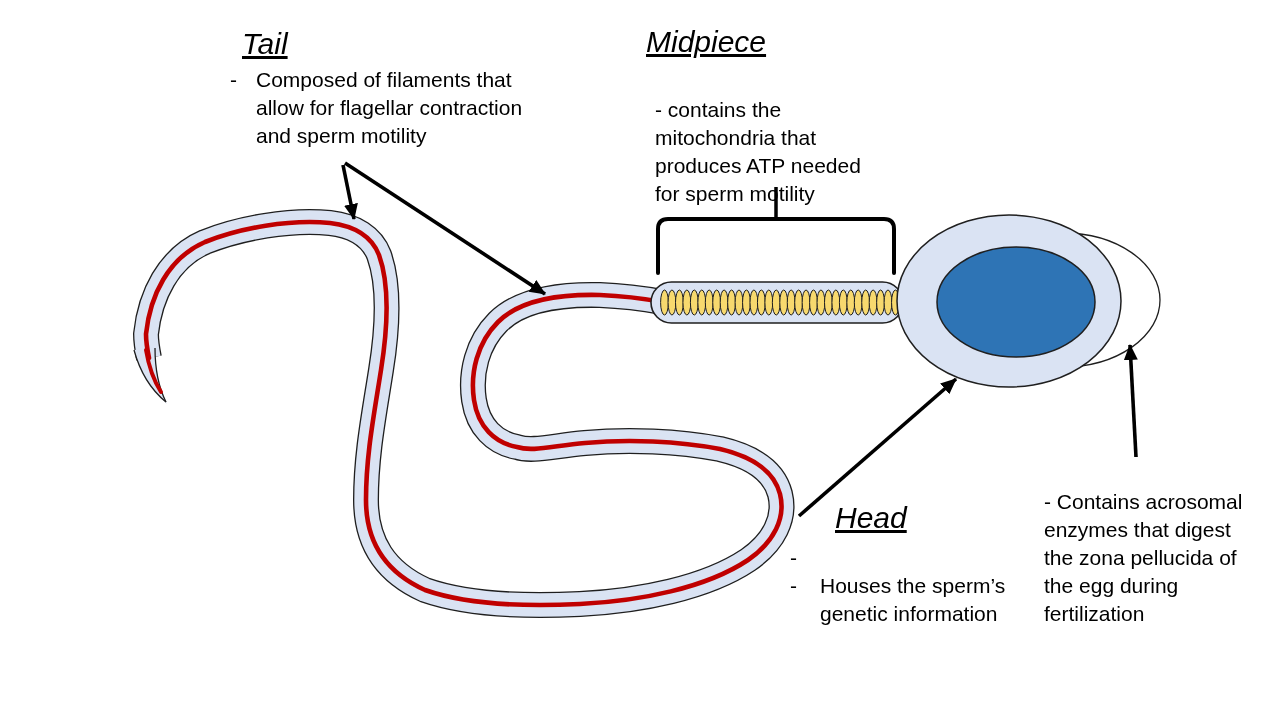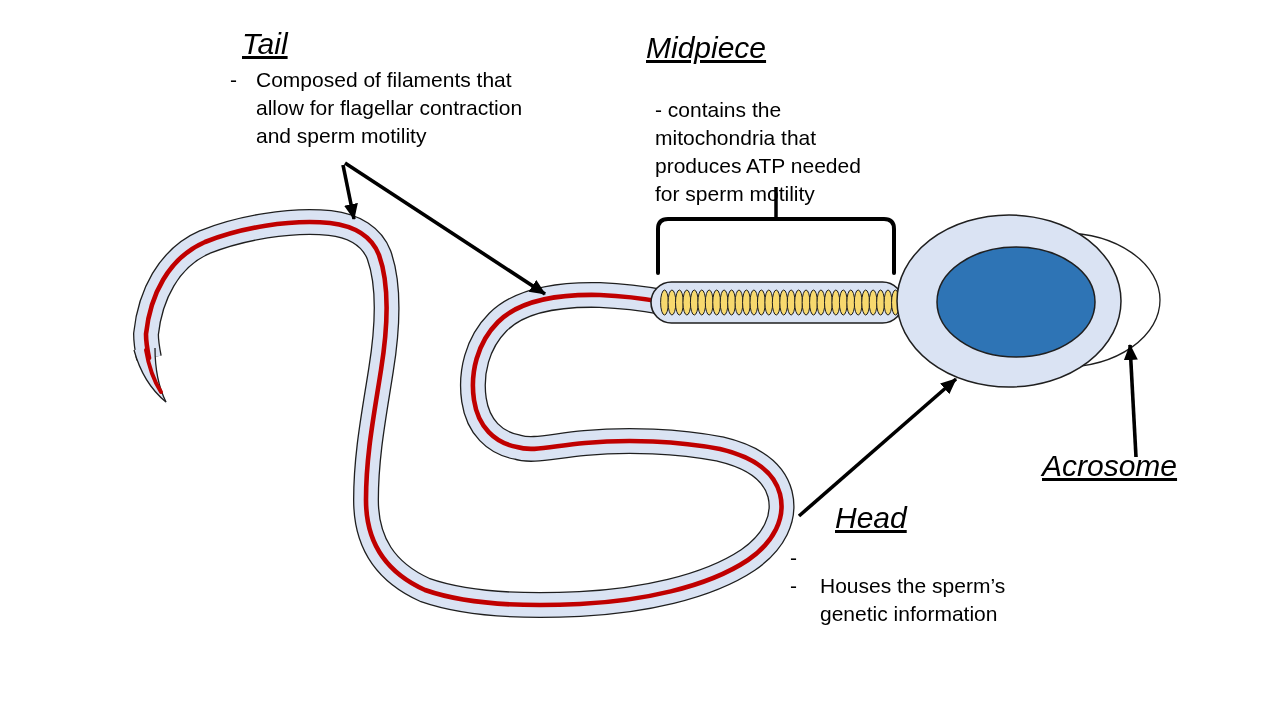--- a/index.html
+++ b/index.html
@@ -113,35 +113,33 @@
   <div class="label" style="left:242px; top:28px;">
     <div class="label-title">Tail</div>
   </div>
   <div class="label label-body" style="left:230px; top:66px; width:316px;">
     <div class="bullet">
       <span class="dash tail-dash">-</span>
       <span class="btext">Composed of filaments that allow for flagellar contraction and sperm motility</span>
     </div>
   </div>
 
-  <div class="label" style="left:646px; top:32px;">
+  <div class="label" style="left:646px; top:26px;">
     <div class="label-title">Midpiece</div>
   </div>
   <div class="label label-body" style="left:655px; top:68px; width:220px;margin-top:28px;">- contains the mitochondria that produces ATP needed for sperm motility</div>
 
   <div class="label" style="left:820px; top:502px;margin-left:15px;">
     <div class="label-title">Head</div>
   </div>
   <div class="label label-body" style="left:790px; top:544px; width:232px;">
     <div class="bullet">
       <span class="dash head-dash">-</span>
     </div>
     <div class="bullet">
       <span class="dash head-dash">-</span>
       <span class="btext">Houses the sperm’s genetic information</span>
     </div>
   </div>
 
-  <div class="label" style="left:1042px; top:450px;">
-    <div class="label-title">Acrosome</div>
-  </div>
+  <div class="label label-body" style="left:1044px; top:488px; width:220px;">- Contains acrosomal enzymes that digest the zona pellucida of the egg during fertilization</div>
 
 </div>
 
 </body></html>

